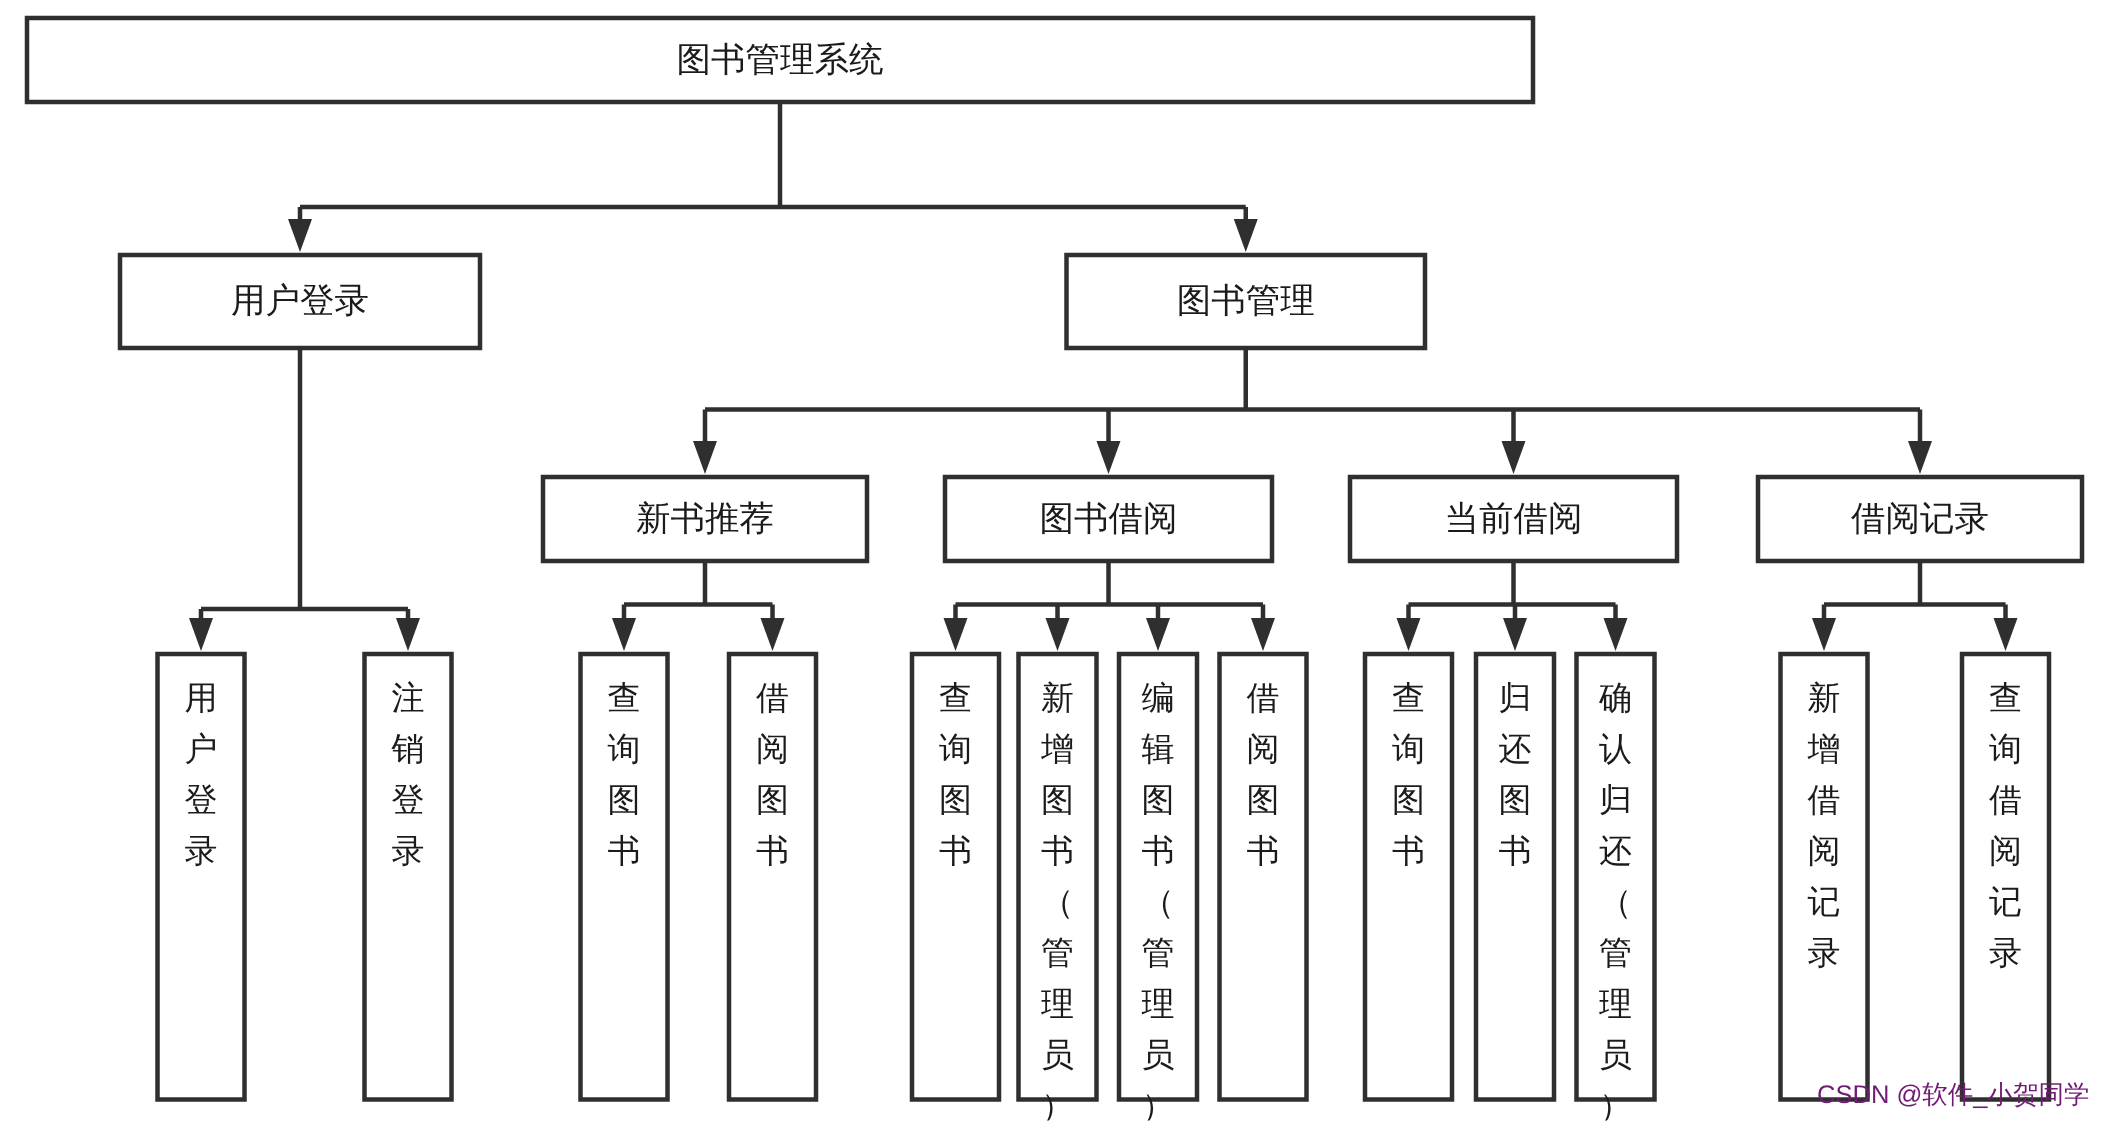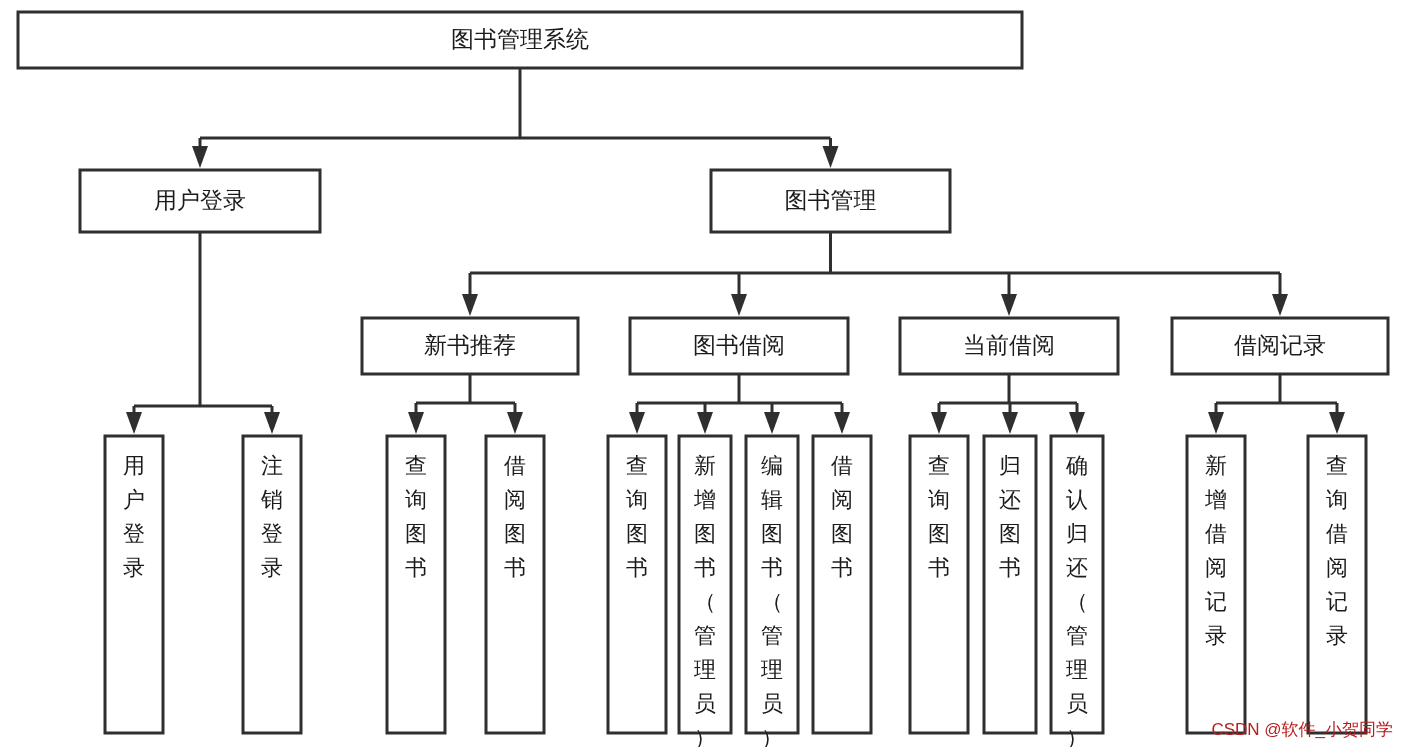--- a/index.html
+++ b/index.html
@@ -53,21 +53,21 @@
   .arrow-head {
     fill: #2f2f2f;
     stroke: none;
   }
   .watermark {
     position: absolute;
     right: 12px;
     bottom: 6px;
     font-family: "Liberation Sans", "DejaVu Sans", sans-serif;
     font-size: 17px;
-    color: #b91c1c;
+    color: #701a75;
     white-space: nowrap;
     user-select: none;
     pointer-events: none;
   }
 </style>
 </head>
 <body>
 
 <div id="diagram-root">
   <svg id="flow" viewBox="0 0 1405 747" xmlns="http://www.w3.org/2000/svg">

